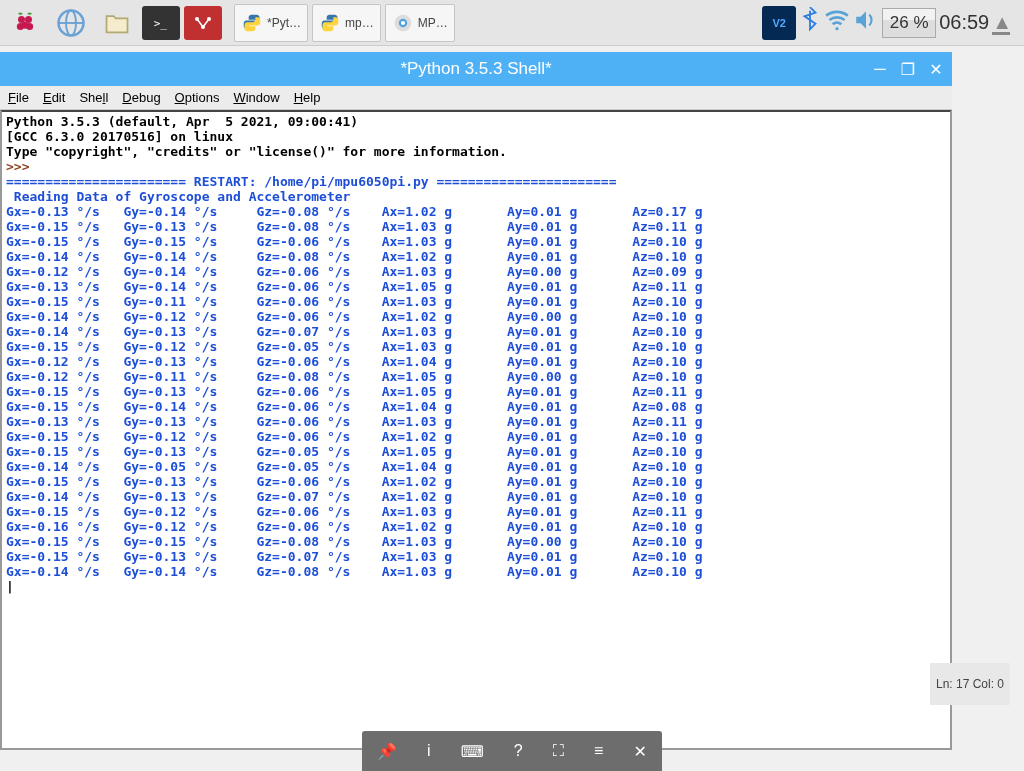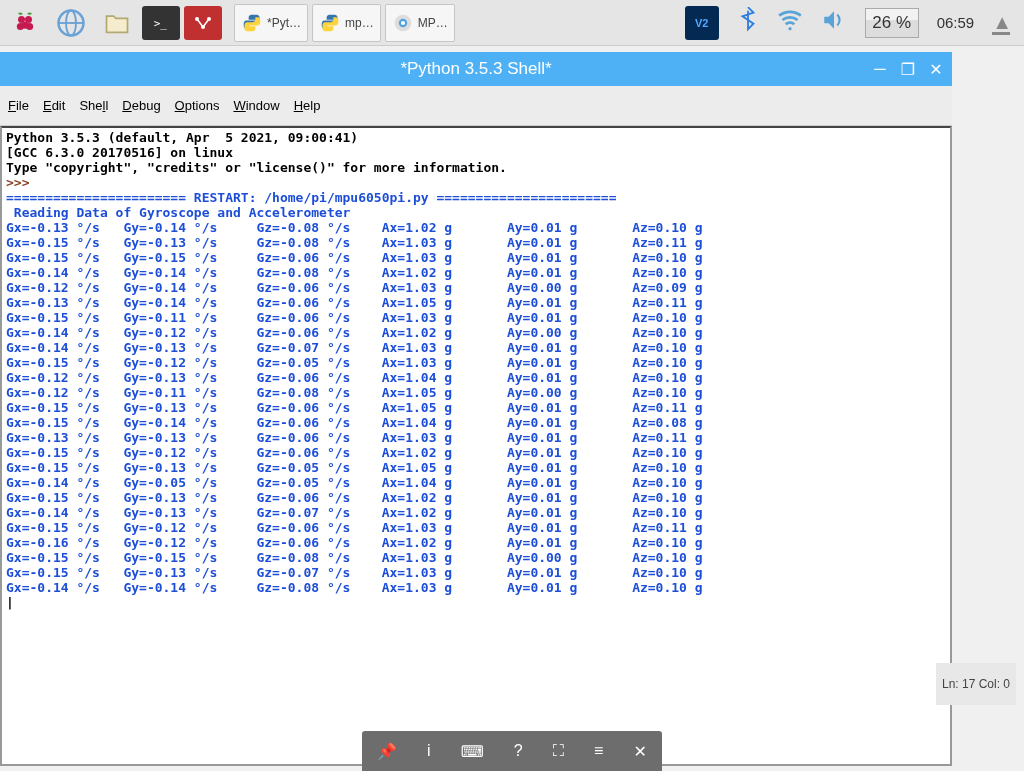--- a/index.html
+++ b/index.html
@@ -35,27 +35,27 @@
   .taskbar .terminal { background: #333; color: #fff; width: 38px; height: 34px; border-radius: 3px;}
   .taskbar .tree { background: #c03030; color: #fff; width: 38px; height: 34px; border-radius: 3px;}
   .taskbar .app-tile {
     display: flex; align-items: center; gap: 4px;
     padding: 2px 6px; height: 38px; min-width: 40px;
     background: #f6f6f6; border: 1px solid #c5c5c5; border-radius: 2px;
     font-size: 12px; color: #444;
   }
   .taskbar .app-tile .app-icon { width: 22px; height: 22px; display:flex; align-items:center; justify-content:center; }
   .taskbar-spacer { flex: 0 0 4px; }
-  .taskbar-right { margin-left: auto; display: flex; align-items: center; gap: 18px; padding-right:8px; }
+  .taskbar-right { margin-left: auto; display: flex; align-items: center; gap: 3px; padding-right:8px; }
   .vnc-icon { background: #042a54; color: #52a9ff; width:34px; height:34px; display:flex; align-items:center; justify-content:center; border-radius:3px; font-size:11px; font-weight:bold; }
   .bt-icon { color: #2f7de1; font-size:24px; }
   .wifi-icon { color: #58a4d8; font-size:24px; }
   .vol-icon { color: #58a4d8; font-size:24px; }
   .cpu-graph { width:54px; height:30px; background: linear-gradient(0deg,#ddd 60%,#f2f2f2 60%); border:1px solid #aaa; position:relative; display:flex; align-items:center; justify-content:center; font-size:17px; color:#333;}
-  .clock { font-size:15px; color:#333; }
+  .clock { font-size:20px; color:#333; }
   .eject-icon { color:#888; font-size:20px; }
 
   
   .window {
     position: absolute;
     left: 0; top: 52px;
     width: 952px;
     background: #fff;
   }
   .titlebar {
@@ -67,21 +67,21 @@
     font-size: 17px;
   }
   .titlebar .winctrls {
     position: absolute; right:6px; top:0; bottom:0;
     display:flex; align-items:center; gap:8px;
   }
   .titlebar .winctrls span { width:20px; display:flex; align-items:center; justify-content:center; font-size:16px;}
   .menubar {
     background:#ececec;
     border-bottom:1px solid #ccc;
-    padding: 12px 8px;
+    padding: 4px 8px;
     display:flex; gap:14px;
     font-size:13px;
   }
   .menubar span u { text-decoration: underline; }
   .shell {
     position: relative;
     border: 2px solid #999;
     border-top: 2px inset #999;
     margin: 0;
     height: 640px;
@@ -93,21 +93,21 @@
     font-family: "DejaVu Sans Mono", "Courier New", monospace;
     font-size: 13px;
     line-height: 15px;
     white-space: pre;
     padding: 2px 4px;
     color:#000;
   }
   .prompt { color: #8b4726; }
   .blue { color: #1d4ed8; }
   .statusbar {
-    position:absolute; right:8px; bottom:66px;
+    position:absolute; right:14px; bottom:66px;
     font-size:12px; color:#444; background:#e8e8e8; padding:14px 6px;
   }
   
   .floatbar {
     position:absolute;
     left:50%; transform:translateX(-50%);
     bottom:0;
     width: 300px; height: 40px;
     background:#6d6d6d;
     display:flex; align-items:center; justify-content:space-around;
@@ -233,21 +233,21 @@
     <span><u>W</u>indow</span>
     <span><u>H</u>elp</span>
   </div>
   <div class="shell">
     <div class="shell-body" id="shell-body">Python 3.5.3 (default, Apr  5 2021, 09:00:41)
 [GCC 6.3.0 20170516] on linux
 Type "copyright", "credits" or "license()" for more information.
 <span class="prompt">&gt;&gt;&gt; </span>
 <span class="blue">======================= RESTART: /home/pi/mpu6050pi.py =======================</span>
 <span class="blue"> Reading Data of Gyroscope and Accelerometer</span>
-<span class="blue">Gx=-0.13 °/s   Gy=-0.14 °/s     Gz=-0.08 °/s    Ax=1.02 g       Ay=0.01 g       Az=0.10 g</span>
+<span class="blue">Gx=-0.13 °/s   Gy=-0.14 °/s     Gz=-0.08 °/s    Ax=1.02 g       Ay=0.01 g       Az=0.17 g</span>
 <span class="blue">Gx=-0.15 °/s   Gy=-0.13 °/s     Gz=-0.08 °/s    Ax=1.03 g       Ay=0.01 g       Az=0.11 g</span>
 <span class="blue">Gx=-0.15 °/s   Gy=-0.15 °/s     Gz=-0.06 °/s    Ax=1.03 g       Ay=0.01 g       Az=0.10 g</span>
 <span class="blue">Gx=-0.14 °/s   Gy=-0.14 °/s     Gz=-0.08 °/s    Ax=1.02 g       Ay=0.01 g       Az=0.10 g</span>
 <span class="blue">Gx=-0.12 °/s   Gy=-0.14 °/s     Gz=-0.06 °/s    Ax=1.03 g       Ay=0.00 g       Az=0.09 g</span>
 <span class="blue">Gx=-0.13 °/s   Gy=-0.14 °/s     Gz=-0.06 °/s    Ax=1.05 g       Ay=0.01 g       Az=0.11 g</span>
 <span class="blue">Gx=-0.15 °/s   Gy=-0.11 °/s     Gz=-0.06 °/s    Ax=1.03 g       Ay=0.01 g       Az=0.10 g</span>
 <span class="blue">Gx=-0.14 °/s   Gy=-0.12 °/s     Gz=-0.06 °/s    Ax=1.02 g       Ay=0.00 g       Az=0.10 g</span>
 <span class="blue">Gx=-0.14 °/s   Gy=-0.13 °/s     Gz=-0.07 °/s    Ax=1.03 g       Ay=0.01 g       Az=0.10 g</span>
 <span class="blue">Gx=-0.15 °/s   Gy=-0.12 °/s     Gz=-0.05 °/s    Ax=1.03 g       Ay=0.01 g       Az=0.10 g</span>
 <span class="blue">Gx=-0.12 °/s   Gy=-0.13 °/s     Gz=-0.06 °/s    Ax=1.04 g       Ay=0.01 g       Az=0.10 g</span>

